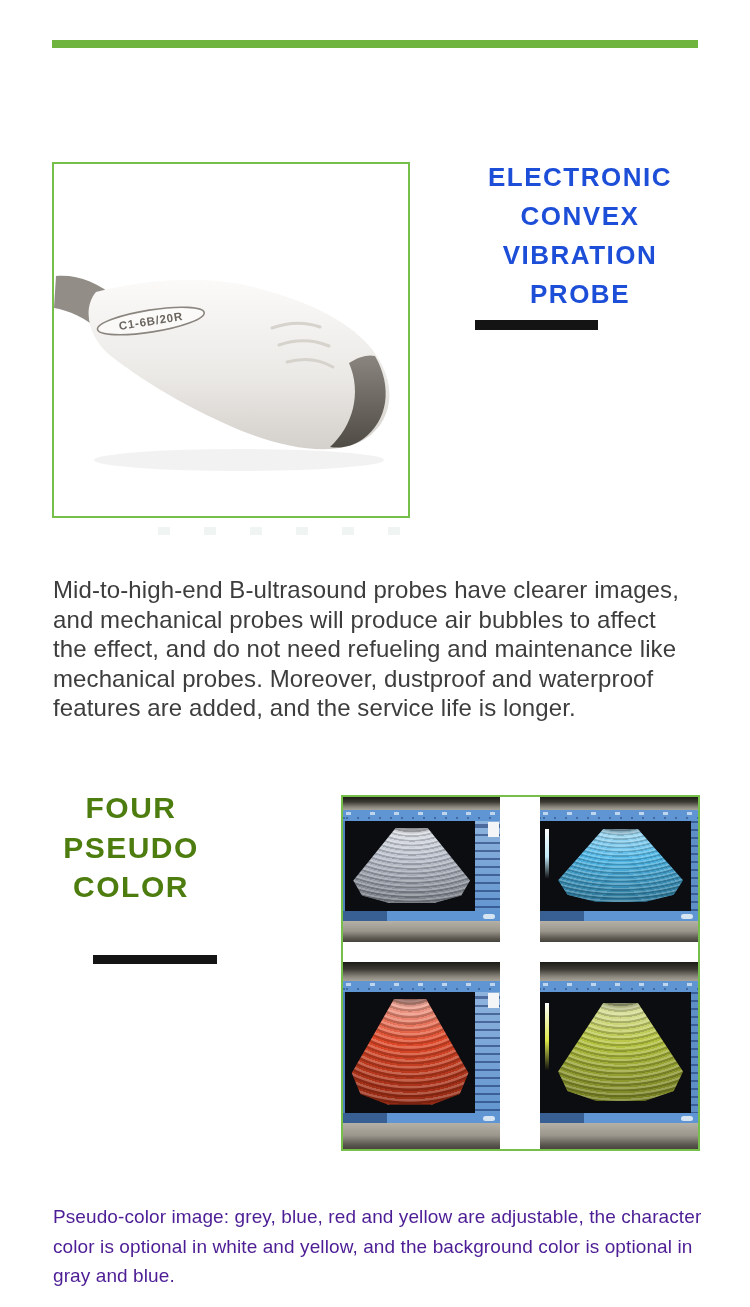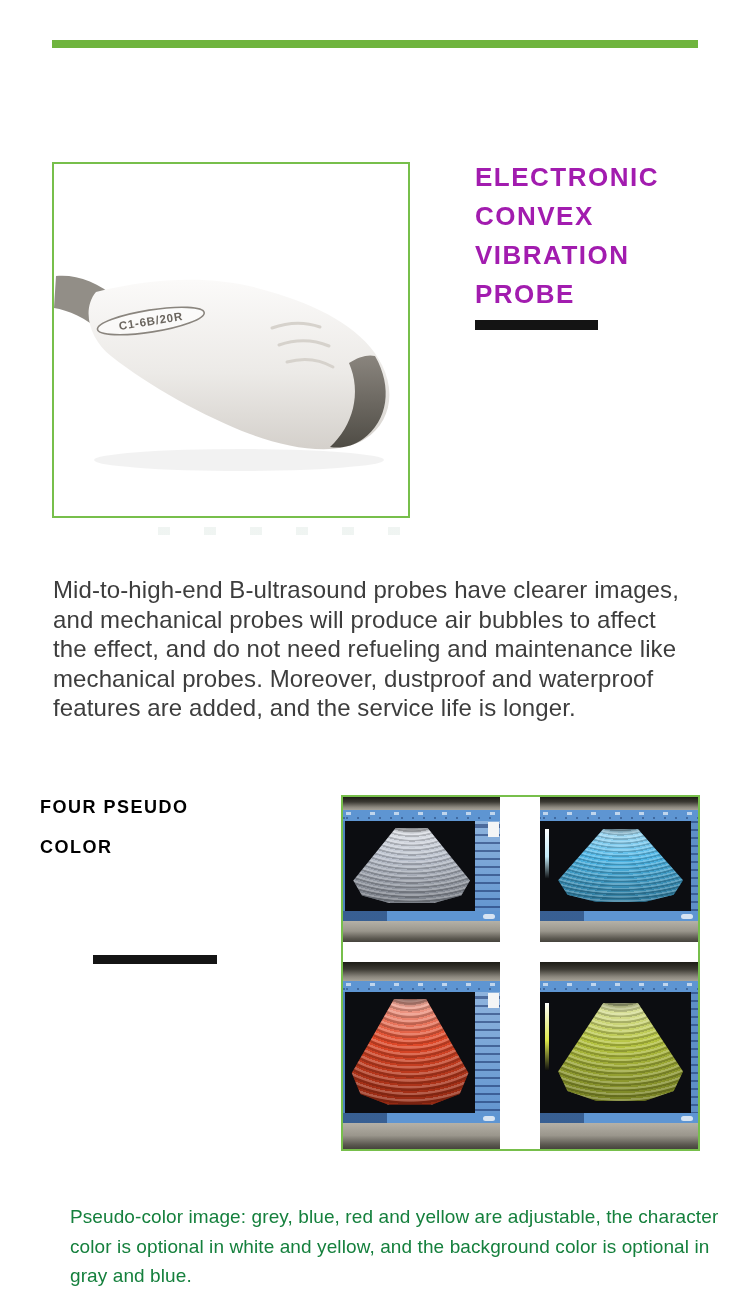--- a/index.html
+++ b/index.html
@@ -15,41 +15,42 @@
   
   .probe-box {
     position:absolute; left:52px; top:162px; width:358px; height:356px;
     border:2px solid var(--border, #77bf4b); background:#fff;
   }
   .probe-box svg { display:block; width:100%; height:100%; }
 
   
   .hero-title {
     position:absolute; left:475px; top:158px; width:210px;
-    font-size:26px; line-height:39px; font-weight:800; color:#a21caf;
+    font-size:26px; line-height:39px; font-weight:800; color:#1d4ed8;
     letter-spacing:1.5px;
+    text-align:center;
   }
   .hero-bar { position:absolute; left:475px; top:320px; width:123px; height:10px; background: var(--bar, #141414); }
 
   
   .faint-dashes {
     position:absolute; left:158px; top:527px; width:242px; height:8px;
     background: repeating-linear-gradient(90deg, #ecf2ef 0 12px, rgba(255,255,255,0) 12px 46px);
     opacity:.8;
   }
 
   .intro-paragraph {
     position:absolute; left:53px; top:551px; width:640px;
     font-size:24px; line-height:29.5px; color:#3d3d3d; letter-spacing:.1px;
   }
 
   
   .pseudo-heading {
-    position:absolute; left:40px; top:788px; width:182px; text-align:left;
-    font-size:18px; line-height:39.5px; font-weight:800; color:#000000;
+    position:absolute; left:40px; top:788px; width:182px; text-align:center;
+    font-size:30px; line-height:39.5px; font-weight:800; color:#4d7c0f;
     letter-spacing:1.5px; margin-right:-1.5px;
   }
   .pseudo-bar { position:absolute; left:93px; top:955px; width:124px; height:9px; background: var(--bar, #141414); }
 
   .grid-box {
     position:absolute; left:341px; top:795px; width:359px; height:356px;
     border:2px solid var(--border, #77bf4b); background:#fff; padding:0;
   }
   .grid-inner {
     display:grid; width:355px; height:352px;
@@ -98,21 +99,21 @@
   .corner-box { position:absolute; right:1px; top:1px; width:11px; height:15px; background:#f3f5f6; z-index:2; }
 
   
   .vstrip { position:absolute; left:5px; top:9%; height:56%; width:4px;
     background: linear-gradient(180deg, #ffffff, var(--strip, #e8ecf2) 55%, rgba(0,0,0,.25)); }
   .sliver { position:absolute; right:0; top:0; bottom:0; width:7px; background-color:#5e8fc7;
     background-image: repeating-linear-gradient(180deg, rgba(14,36,92,.45) 0 2px, rgba(14,36,92,0) 2px 8px); }
 
   .pseudo-caption {
     position:absolute; left:53px; top:1183px; width:660px;
-    font-size:19px; line-height:29.5px; color:#15803d; letter-spacing:.1px;margin-left:17px;
+    font-size:19px; line-height:29.5px; color:#4c1d95; letter-spacing:.1px;
   }
 </style>
 </head>
 <body>
 
 <div class="page" style="--green: #6fb43e; --border: #77bf4b; --bar: #141414;">
 
   <div class="divider-green"></div>
 
   <div class="probe-box">

